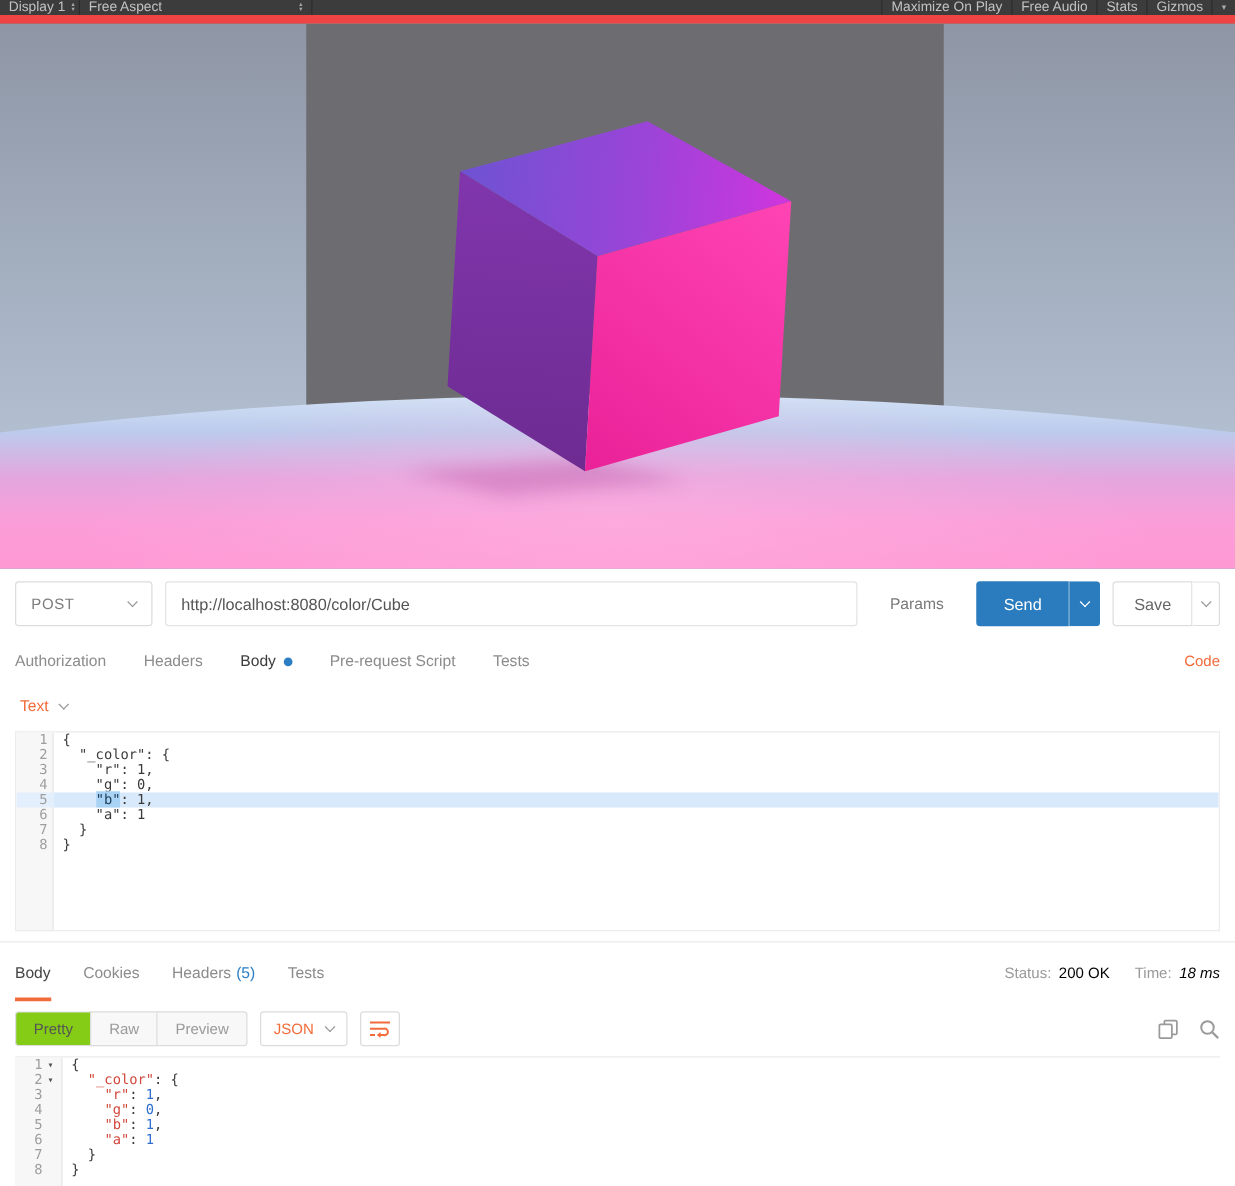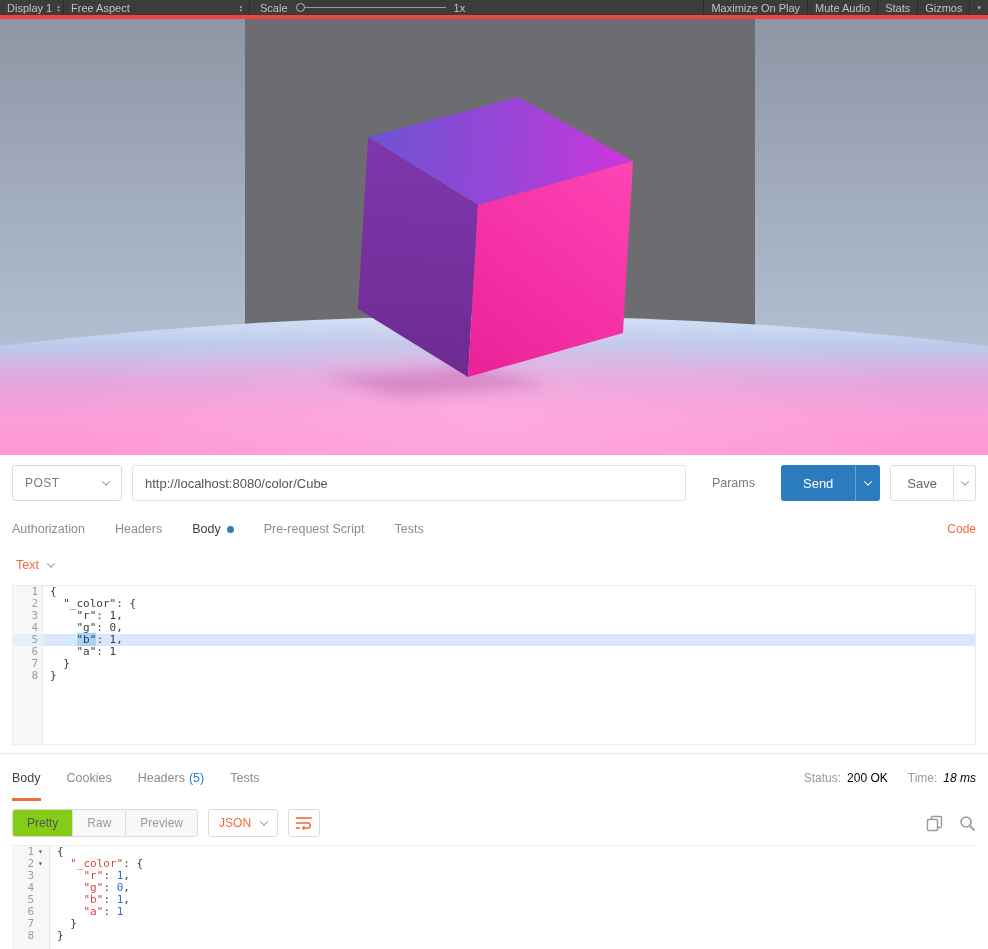--- a/index.html
+++ b/index.html
@@ -1,21 +1,21 @@
 <!DOCTYPE html>
 <html><head>
 <meta charset="utf-8">
 <style>
   * { margin:0; padding:0; box-sizing:border-box; }
   html,body { width:988px; height:949px; overflow:hidden; background:#fff;
               font-family:"Liberation Sans", sans-serif; }
 
   
   .unity-toolbar { height:19px; background:#3c3c3c; display:flex; align-items:stretch;
-                   color:#c2c2c2; font-size:11px; border-bottom:4px solid #ef4444; }
+                   color:#c2c2c2; font-size:11px; border-bottom:7px solid #ef4444; }
   .tb-item { display:flex; align-items:center; gap:5px; padding:0 7px;
              border-right:1px solid #2c2c2c; white-space:nowrap; }
   .tb-item.wide { width:186px; justify-content:space-between; }
   .tb-item.display { width:64px; justify-content:space-between; }
   .updn { display:flex; flex-direction:column; justify-content:center; }
   .updn i { font-style:normal; font-size:5px; line-height:4px; color:#aaa; }
   .tb-scale { display:flex; align-items:center; gap:8px; padding:0 10px; }
   .slider { position:relative; width:150px; height:9px; }
   .slider .track { position:absolute; top:4px; left:0; right:0; height:1px; background:#9a9a9a; }
   .slider .knob { position:absolute; top:0; left:0; width:9px; height:9px; border-radius:50%;
@@ -129,35 +129,27 @@
         <i>▾</i>
       </span>
   </div>
   <div class="tb-item wide">
     <span>Free Aspect</span>
     <span class="updn">
         <i>▴</i>
         <i>▾</i>
       </span>
   </div>
-  <div class="tb-scale">
-    <span>Scale</span>
-    <div class="slider">
-      <div class="track"></div>
-      <div class="knob"></div>
-    </div>
-    <span>1x</span>
-  </div>
   <div class="tb-spacer"></div>
   <div class="tb-right">
     <div class="tb-item">
       <span>Maximize On Play</span>
     </div>
     <div class="tb-item">
-      <span>Mute Audio</span>
+      <span>Free Audio</span>
     </div>
     <div class="tb-item">
       <span>Stats</span>
     </div>
     <div class="tb-item">
       <span>Gizmos</span>
     </div>
     <div class="tb-item">
       <span class="tiny-caret">▾</span>
     </div>

